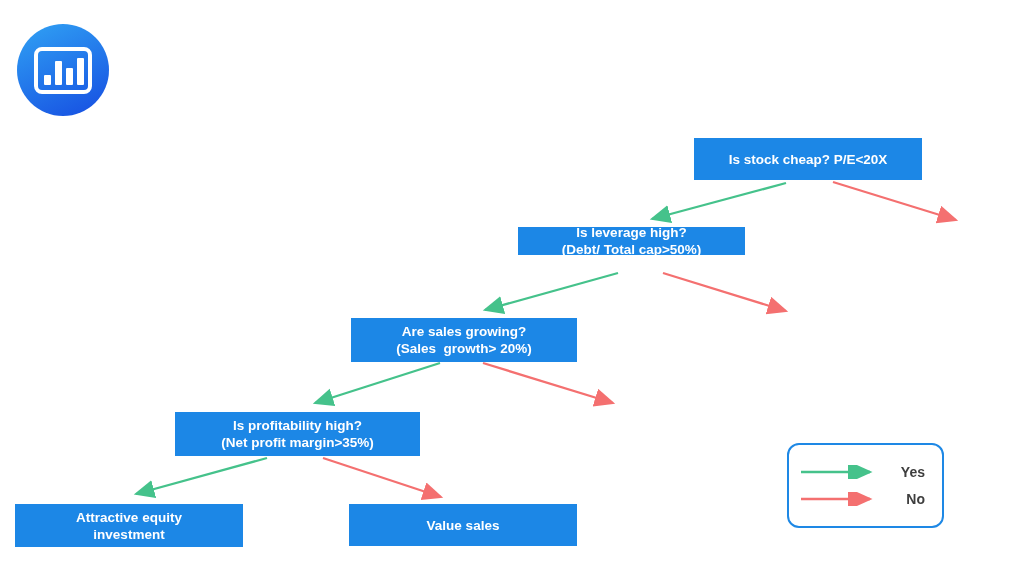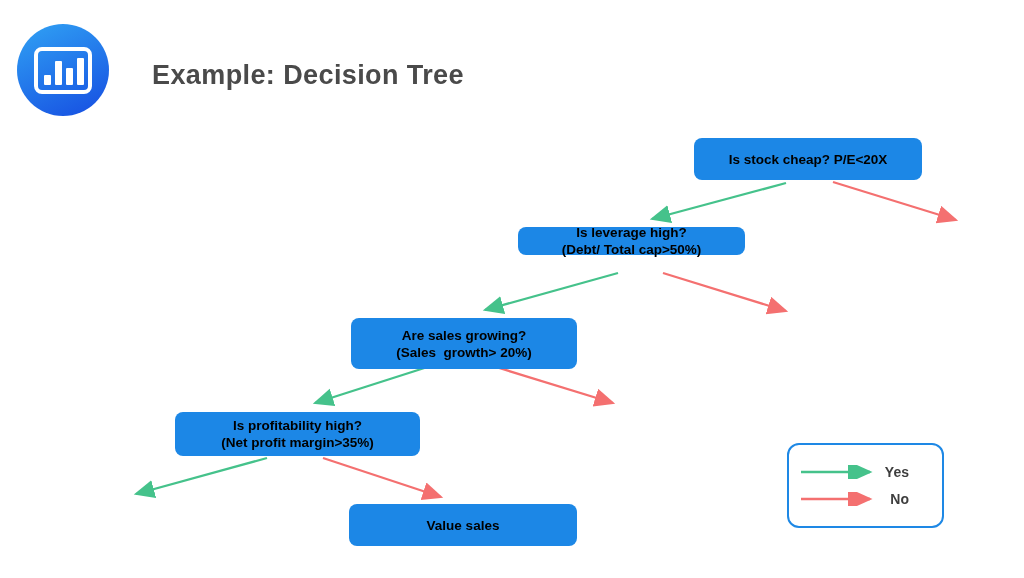--- a/index.html
+++ b/index.html
@@ -36,47 +36,47 @@
     position: absolute;
     left: 0; top: 0;
     width: 1024px; height: 578px;
   }
   .edge-yes { stroke: #45c28b; stroke-width: 2.3; }
   .edge-no  { stroke: #f47070; stroke-width: 2.3; }
   
   .node {
     position: absolute;
     background: #1c87e6;
-    color: #000000;
-    border-radius: 8px;
+    color: #ffffff;
+    border-radius: 0;
     display: flex; align-items: center; justify-content: center;
     text-align: center;
     font-weight: bold;
     font-size: 13.5px;
     line-height: 17px;
     white-space: pre-wrap;
   }
   .n1 { left: 694px; top: 138px; width: 228px; height: 42px; }
   .n2 { left: 518px; top: 227px; width: 227px; height: 28px; }
-  .n3 { left: 351px; top: 318px; width: 226px; height: 51px; }
+  .n3 { left: 351px; top: 318px; width: 226px; height: 44px; }
   .n4 { left: 175px; top: 412px; width: 245px; height: 44px; }
   .n5 { left: 15px;  top: 504px; width: 228px; height: 43px; }
   .n6 { left: 349px; top: 504px; width: 228px; height: 42px; }
   
   .legend {
     position: absolute;
     left: 787px; top: 443px;
     width: 157px; height: 85px;
     background: #ffffff;
     border: 2.5px solid #1e88e5;
     border-radius: 12px;
     display: flex; flex-direction: column;
     justify-content: center;
     gap: 11px;
-    padding: 0 33px 0 11px;
+    padding: 0 17px 0 11px;
   }
   .legend-row { display: flex; align-items: center; }
   .legend-label {
     margin-left: auto;
     font-size: 14px;
     font-weight: bold;
     color: #3e3e3e;
   }
 </style>
 </head>
@@ -87,21 +87,20 @@
   <div class="logo">
     <svg width="58" height="47" viewBox="0 0 58 47">
       <rect x="2" y="2" width="54" height="43" rx="6" fill="none" stroke="#ffffff" stroke-width="4"></rect>
       <rect x="10" y="28" width="7" height="10" rx="1" fill="#ffffff"></rect>
       <rect x="21" y="14" width="7" height="24" rx="1" fill="#ffffff"></rect>
       <rect x="32" y="21" width="7" height="17" rx="1" fill="#ffffff"></rect>
       <rect x="43" y="11" width="7" height="27" rx="1" fill="#ffffff"></rect>
     </svg>
   </div>
 
-  <div class="title">Example: Decision Tree</div>
 
   <svg class="edges" viewBox="0 0 1024 578">
     <defs>
       <marker id="head-yes" markerWidth="10" markerHeight="9" refX="8" refY="4" orient="auto">
         <path d="M0,0 L9,4 L0,8 Z" fill="#45c28b"></path>
       </marker>
       <marker id="head-no" markerWidth="10" markerHeight="9" refX="8" refY="4" orient="auto">
         <path d="M0,0 L9,4 L0,8 Z" fill="#f47070"></path>
       </marker>
     </defs>
@@ -115,20 +114,22 @@
     <line class="edge-no" x1="323" y1="458" x2="441" y2="497" marker-end="url(#head-no)"></line>
   </svg>
 
   <div class="node n1">Is stock cheap? P/E&lt;20X</div>
   <div class="node n2">Is leverage high?
 (Debt/ Total cap&gt;50%)</div>
   <div class="node n3">Are sales growing?
 (Sales  growth&gt; 20%)</div>
   <div class="node n4">Is profitability high?
 (Net profit margin&gt;35%)</div>
+  <div class="node n5">Attractive equity
+investment</div>
   <div class="node n6">Value sales</div>
 
   <div class="legend">
     <div class="legend-row">
       <svg width="80" height="14" viewBox="0 0 80 14">
         <line x1="1" y1="7" x2="70" y2="7" stroke="#45c28b" stroke-width="2.5" marker-end="url(#legend-head-yes)"></line>
         <defs>
           <marker id="legend-head-yes" markerWidth="11" markerHeight="10" refX="9" refY="4.5" orient="auto">
             <path d="M0,0 L10,4.5 L0,9 Z" fill="#45c28b"></path>
           </marker>

